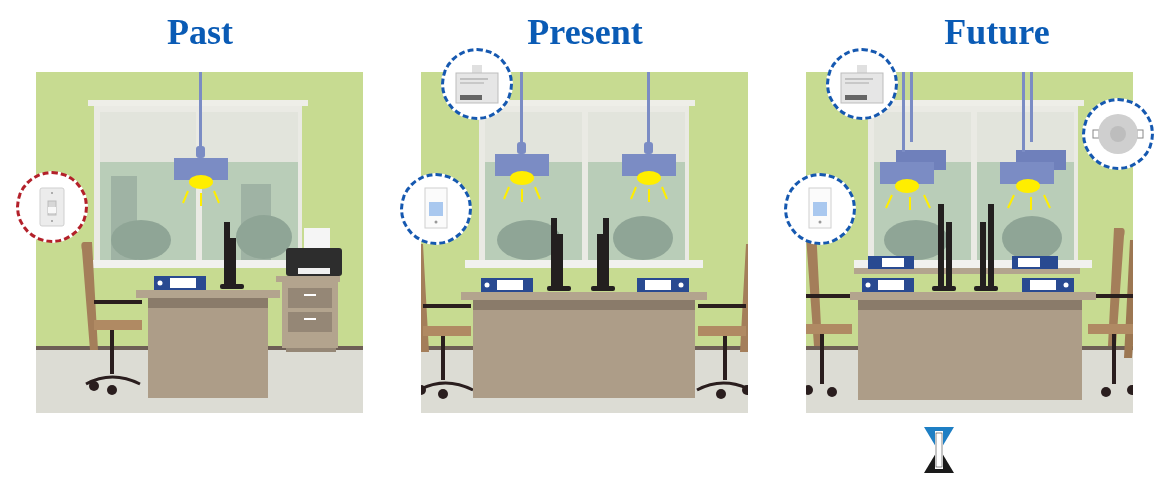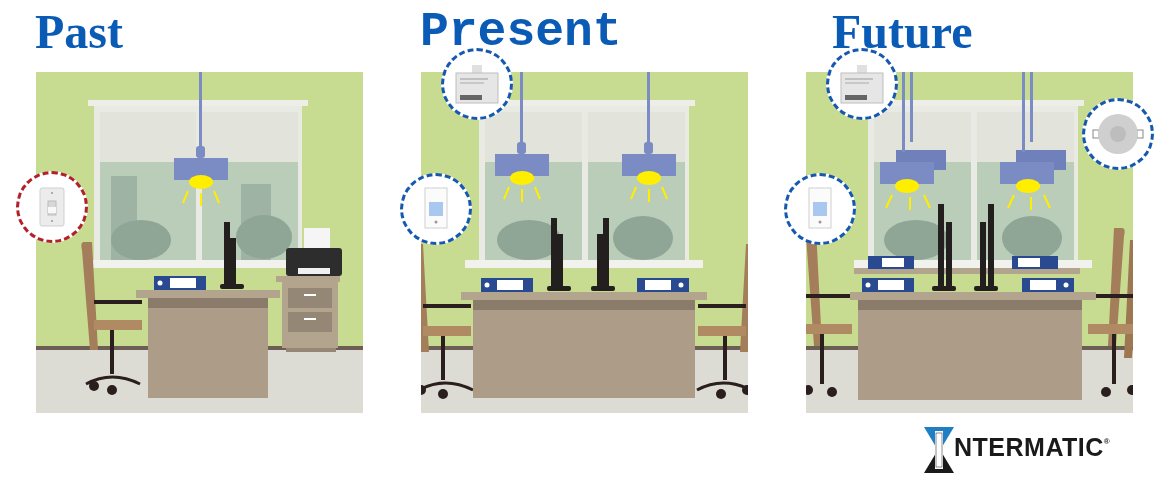--- a/index.html
+++ b/index.html
@@ -1,31 +1,31 @@
 <!DOCTYPE html>
 <html><head>
 <meta charset="utf-8">
 <style>
   html, body { margin:0; padding:0; background:#ffffff; }
   body { width:1173px; height:491px; position:relative; overflow:hidden; font-family:"Liberation Serif", serif; }
-  .title { position:absolute; top:4px; font-family:"Liberation Serif", serif; font-weight:bold; font-size:48px; color:#0a5bb5; text-align:left; width:330px; line-height:56px; }
+  .title { position:absolute; top:4px; font-family:"Liberation Serif", serif; font-weight:bold; font-size:36px; color:#0a5bb5; text-align:center; width:330px; line-height:56px; }
   .panel { position:absolute; top:72px; width:327px; height:341px; overflow:visible; }
   .panel svg.scene { position:absolute; left:0; top:0; }
   .callout { position:absolute; border-radius:50%; background:#fff; box-sizing:border-box; }
   .callout.red { border:3px dashed #b3202a; }
   .callout.blue { border:3px dashed #1558b0; }
   .logo { position:absolute; left:924px; top:425px; width:220px; height:50px; }
   .logo-text { position:absolute; left:30px; top:8px; font-family:"Liberation Sans", sans-serif; font-weight:bold; font-size:25px; color:#1a1a1a; letter-spacing:0.5px; }
   .logo-reg { font-size:8px; vertical-align:top; position:relative; top:4px; }
 </style>
 </head>
 <body>
 
 <div class="title" style="left:35px;">Past</div>
-<div class="title" style="left:420px;font-family:Liberation Mono, monospace;">Present</div>
+<div class="title" style="left:420px;">Present</div>
 <div class="title" style="left:832px;">Future</div>
 
 <div class="panel" style="left:36px;">
   <svg class="scene" width="327" height="341" viewBox="0 0 327 341">
     <rect x="0" y="0" width="327" height="276" fill="#c7db91"></rect>
     <rect x="0" y="276" width="327" height="65" fill="#dcdcd4"></rect>
     <rect x="0" y="274" width="327" height="4" fill="#6d5e55"></rect>
 
     <rect x="52" y="28" width="220" height="6" fill="#eeeee8"></rect>
     <rect x="58" y="34" width="208" height="160" fill="#eaeae4"></rect>
@@ -269,14 +269,13 @@
   </div>
 </div>
 
 <div class="logo">
   <svg width="30" height="46" viewBox="0 0 30 46" style="position:absolute; left:0; top:2px;">
     <polygon points="0,0 30,0 18,20 12,20" fill="#1e7fc4"></polygon>
     <polygon points="12,26 18,26 30,46 0,46" fill="#1a1a1a"></polygon>
     <rect x="11" y="4" width="8" height="38" fill="#ffffff"></rect>
     <rect x="12" y="6" width="6" height="34" fill="#ffffff" stroke="#1a1a1a" stroke-width="0.5"></rect>
   </svg>
-  <div class="logo-text"><span>NTERMATIC</span><span class="logo-reg">®</span></div>
 </div>
 
 </body></html>

